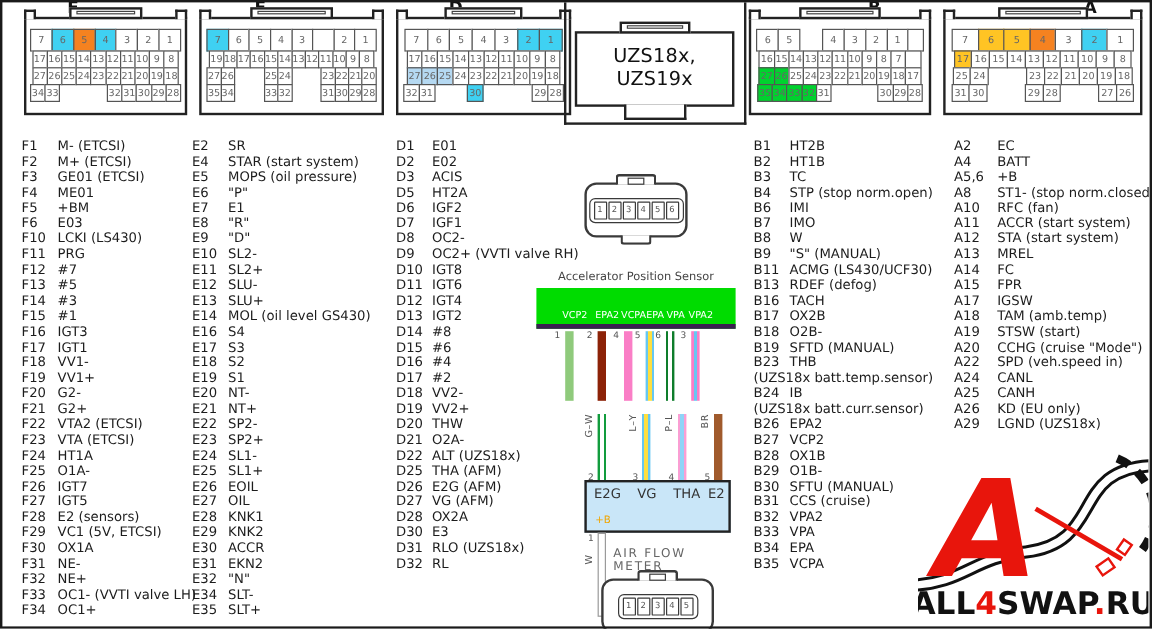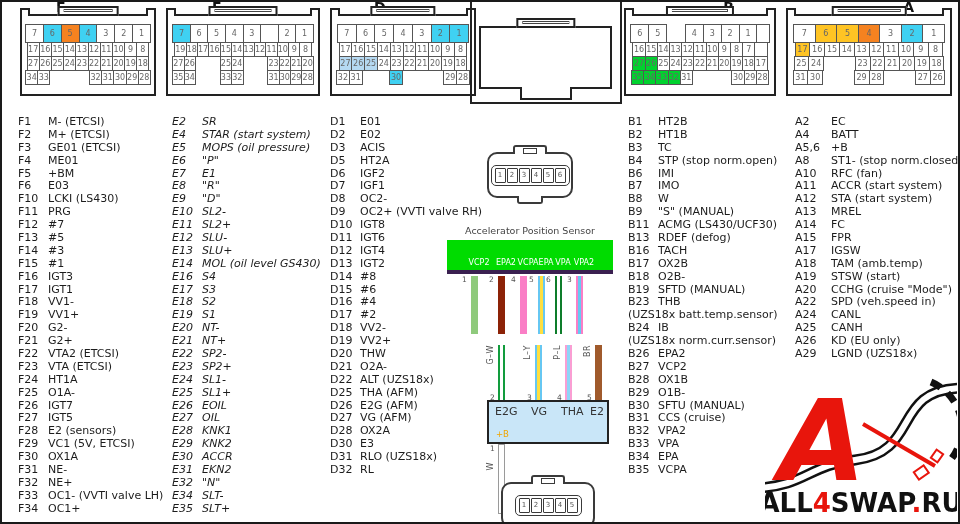--- a/index.html
+++ b/index.html
@@ -366,20 +366,21 @@
   </div>
 
   <div class="vline" style="left:470px; height:102px;"></div>
   <div class="vline" style="left:620px; height:102px;"></div>
   <div class="hline" style="left:470px; top:102px; width:152px;"></div>
 
   <div class="title-box">
     <div class="latch">
         <div class="latch-in"></div>
       </div>
+    <span class="title-line">UZS18x, UZS19x</span>
     <div class="btab"></div>
   </div>
 </div>
 
 <div class="pl" style="left:18px;">
     <div class="pl-row"><span class="pl-pin">F1</span><span>M- (ETCSI)</span></div>
     <div class="pl-row"><span class="pl-pin">F2</span><span>M+ (ETCSI)</span></div>
     <div class="pl-row"><span class="pl-pin">F3</span><span>GE01 (ETCSI)</span></div>
     <div class="pl-row"><span class="pl-pin">F4</span><span>ME01</span></div>
     <div class="pl-row"><span class="pl-pin">F5</span><span>+BM</span></div>
@@ -403,21 +404,21 @@
     <div class="pl-row"><span class="pl-pin">F26</span><span>IGT7</span></div>
     <div class="pl-row"><span class="pl-pin">F27</span><span>IGT5</span></div>
     <div class="pl-row"><span class="pl-pin">F28</span><span>E2 (sensors)</span></div>
     <div class="pl-row"><span class="pl-pin">F29</span><span>VC1 (5V, ETCSI)</span></div>
     <div class="pl-row"><span class="pl-pin">F30</span><span>OX1A</span></div>
     <div class="pl-row"><span class="pl-pin">F31</span><span>NE-</span></div>
     <div class="pl-row"><span class="pl-pin">F32</span><span>NE+</span></div>
     <div class="pl-row"><span class="pl-pin">F33</span><span>OC1- (VVTI valve LH)</span></div>
     <div class="pl-row"><span class="pl-pin">F34</span><span>OC1+</span></div>
   </div>
-<div class="pl" style="left:172px;font-style:italic;">
+<div class="pl" style="left:160px;">
     <div class="pl-row"><span class="pl-pin">E2</span><span>SR</span></div>
     <div class="pl-row"><span class="pl-pin">E4</span><span>STAR (start system)</span></div>
     <div class="pl-row"><span class="pl-pin">E5</span><span>MOPS (oil pressure)</span></div>
     <div class="pl-row"><span class="pl-pin">E6</span><span>"P"</span></div>
     <div class="pl-row"><span class="pl-pin">E7</span><span>E1</span></div>
     <div class="pl-row"><span class="pl-pin">E8</span><span>"R"</span></div>
     <div class="pl-row"><span class="pl-pin">E9</span><span>"D"</span></div>
     <div class="pl-row"><span class="pl-pin">E10</span><span>SL2-</span></div>
     <div class="pl-row"><span class="pl-pin">E11</span><span>SL2+</span></div>
     <div class="pl-row"><span class="pl-pin">E12</span><span>SLU-</span></div>
@@ -484,21 +485,21 @@
     <div class="pl-row"><span class="pl-pin">B9</span><span>"S" (MANUAL)</span></div>
     <div class="pl-row"><span class="pl-pin">B11</span><span>ACMG (LS430/UCF30)</span></div>
     <div class="pl-row"><span class="pl-pin">B13</span><span>RDEF (defog)</span></div>
     <div class="pl-row"><span class="pl-pin">B16</span><span>TACH</span></div>
     <div class="pl-row"><span class="pl-pin">B17</span><span>OX2B</span></div>
     <div class="pl-row"><span class="pl-pin">B18</span><span>O2B-</span></div>
     <div class="pl-row"><span class="pl-pin">B19</span><span>SFTD (MANUAL)</span></div>
     <div class="pl-row"><span class="pl-pin">B23</span><span>THB</span></div>
     <div class="pl-row full"><span class="pl-pin"></span><span>(UZS18x batt.temp.sensor)</span></div>
     <div class="pl-row"><span class="pl-pin">B24</span><span>IB</span></div>
-    <div class="pl-row full"><span class="pl-pin"></span><span>(UZS18x norm.curr.sensor)</span></div>
+    <div class="pl-row full"><span class="pl-pin"></span><span>(UZS18x batt.curr.sensor)</span></div>
     <div class="pl-row"><span class="pl-pin">B26</span><span>EPA2</span></div>
     <div class="pl-row"><span class="pl-pin">B27</span><span>VCP2</span></div>
     <div class="pl-row"><span class="pl-pin">B28</span><span>OX1B</span></div>
     <div class="pl-row"><span class="pl-pin">B29</span><span>O1B-</span></div>
     <div class="pl-row"><span class="pl-pin">B30</span><span>SFTU (MANUAL)</span></div>
     <div class="pl-row"><span class="pl-pin">B31</span><span>CCS (cruise)</span></div>
     <div class="pl-row"><span class="pl-pin">B32</span><span>VPA2</span></div>
     <div class="pl-row"><span class="pl-pin">B33</span><span>VPA</span></div>
     <div class="pl-row"><span class="pl-pin">B34</span><span>EPA</span></div>
     <div class="pl-row"><span class="pl-pin">B35</span><span>VCPA</span></div>
@@ -604,20 +605,21 @@
       <div class="afm-name" style="left: 42px;">VG</div>
       <div class="afm-name" style="left: 72px;">THA</div>
       <div class="afm-name" style="left: 101px;">E2</div>
     </div>
   <div class="afm-bottom">
     <div id="afm-bpin" style="position: absolute; left: 11px; top: 0px;">
         <div class="afm-num" style="position: absolute; left: -8px; top: 0px;">1</div>
         <div class="afm-code" style="position: absolute; left: -12px; top: 18px;">W</div>
         <div class="wire edge" style="height: 70px; background: rgb(255, 255, 255);"></div>
       </div>
+    <div class="afm-title">AIR FLOW METER</div>
     <div class="face afm-face">
       <div class="ftab-top"></div>
       <div class="face-in">
           <div class="fcell">1</div>
           <div class="fcell">2</div>
           <div class="fcell">3</div>
           <div class="fcell">4</div>
           <div class="fcell">5</div>
         </div>
 

